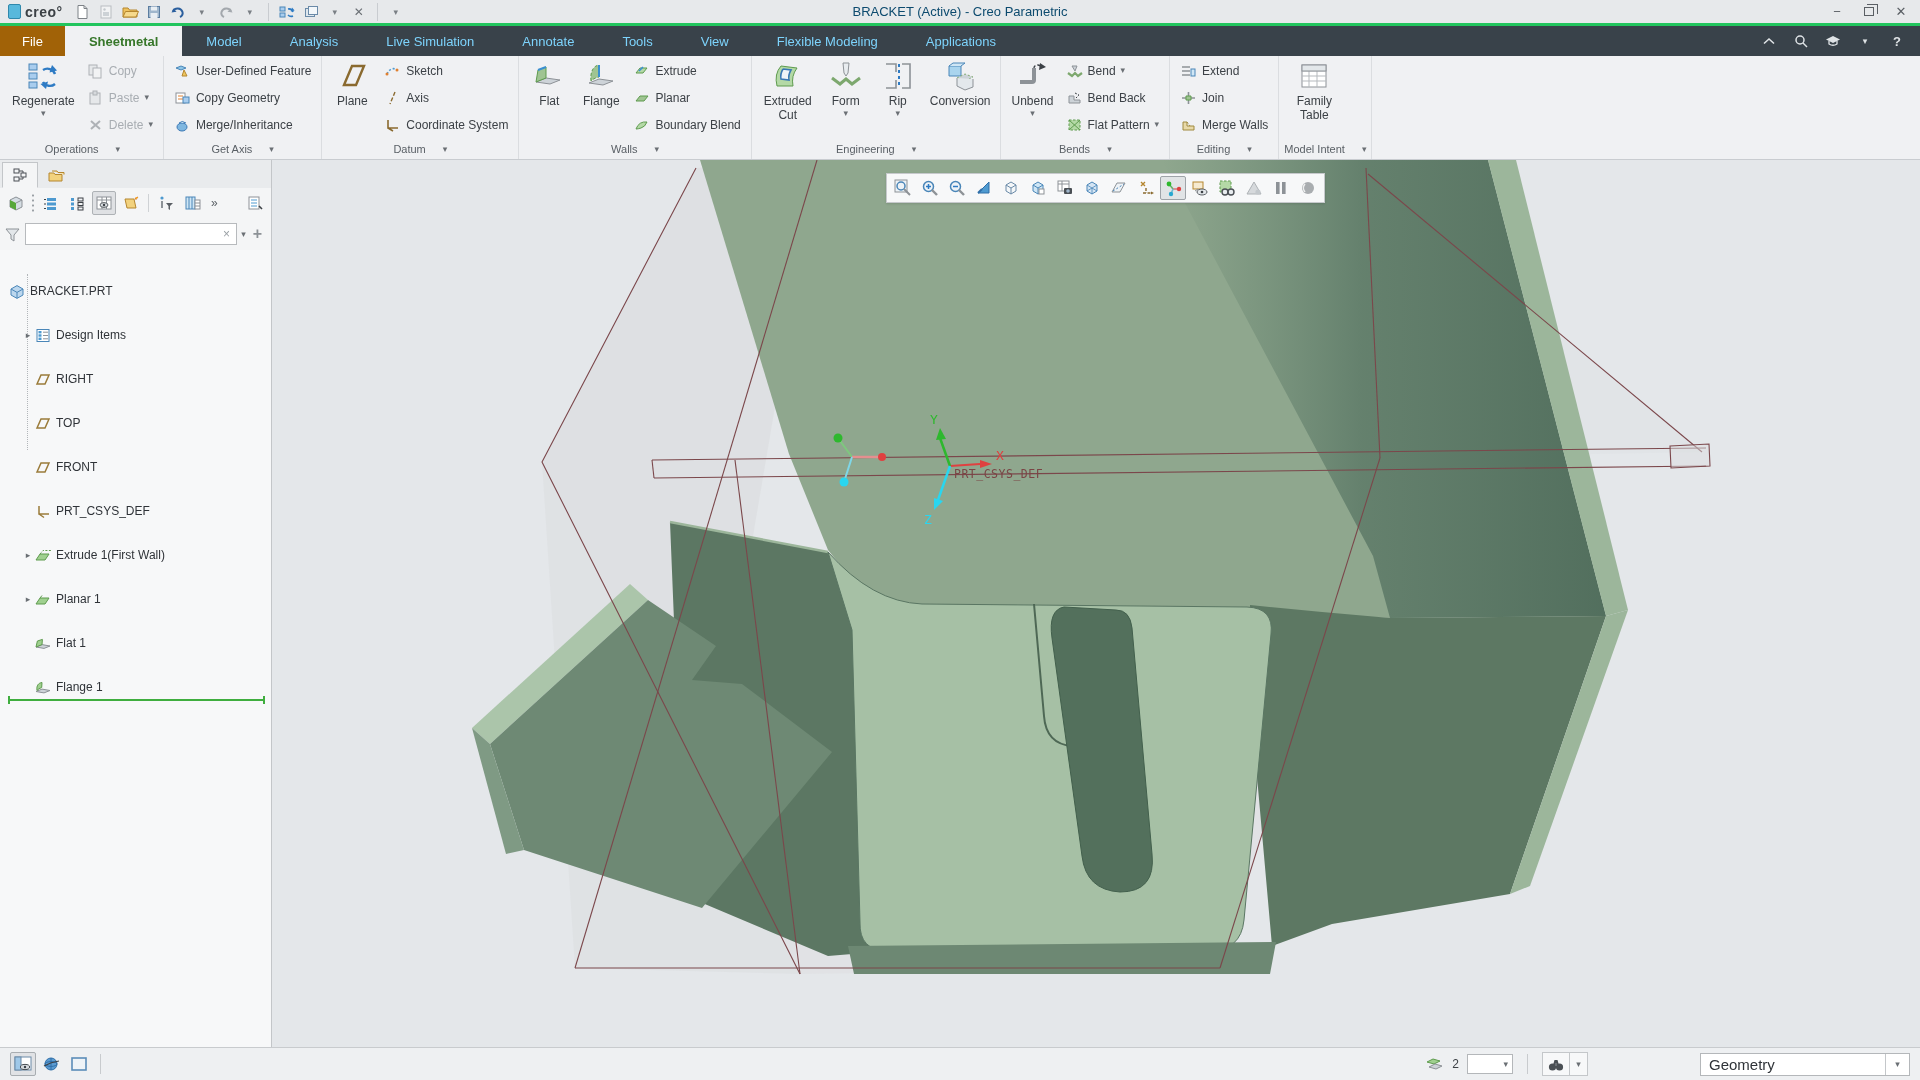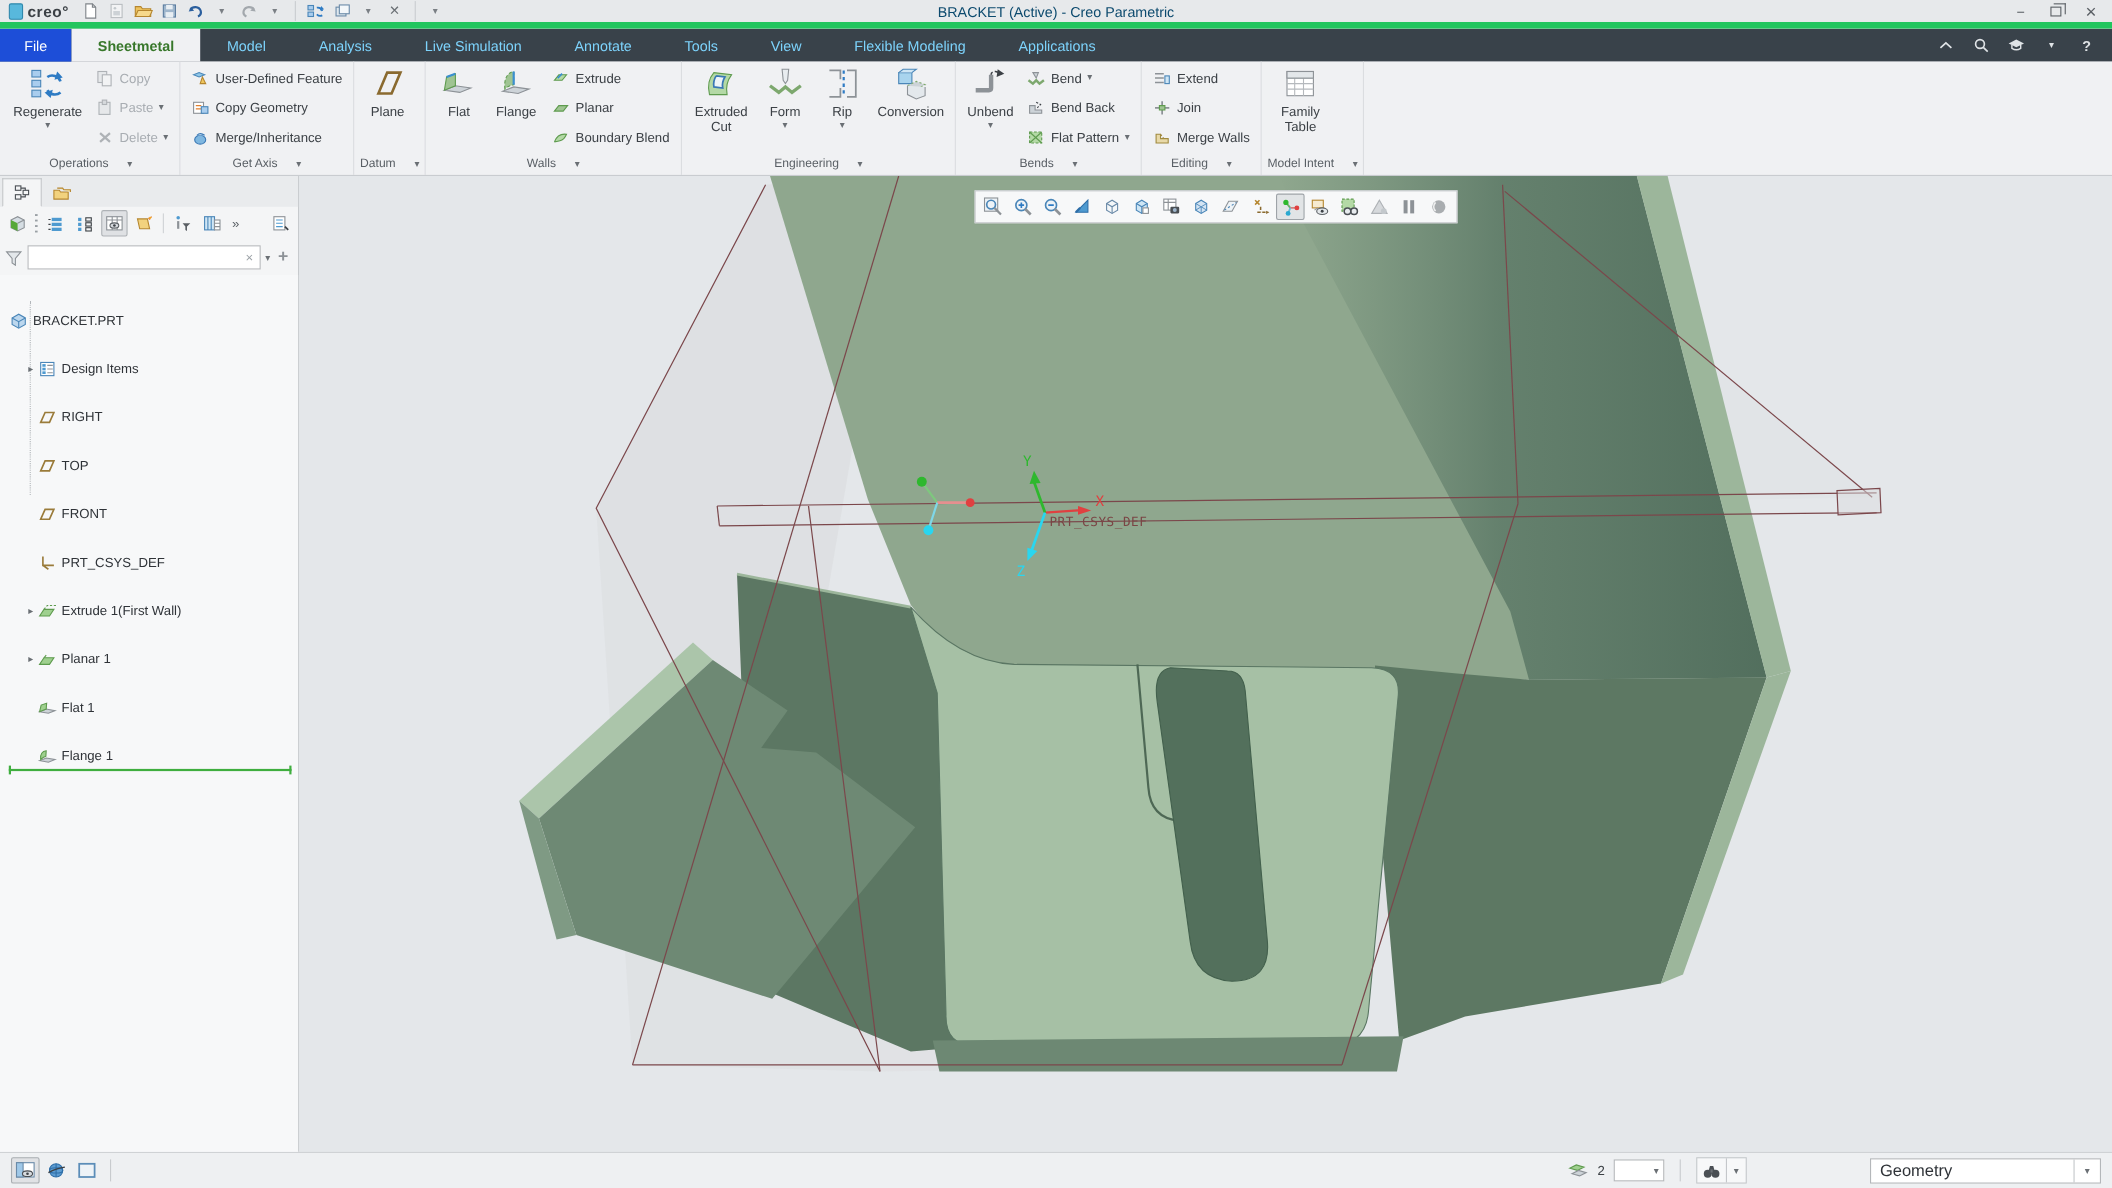--- a/index.html
+++ b/index.html
@@ -1,37 +1,37 @@
 <!DOCTYPE html>
 <html><head>
 <meta charset="utf-8">
 <style>
   * { box-sizing: border-box; margin: 0; padding: 0; }
   html,body { width:1920px; height:1080px; overflow:hidden; font-family:"Liberation Sans", sans-serif; }
   body { background:#e4e7ea; color:#3c4146; }
 
   
-  .titlebar { height:26px; background:#e7e9eb; border-bottom:6px solid #22c55e; display:flex; align-items:center; position:relative; padding:0 4px; }
+  .titlebar { height:26px; background:#e7e9eb; border-bottom:3px solid #22c55e; display:flex; align-items:center; position:relative; padding:0 4px; }
   .logo { display:flex; align-items:center; gap:4px; padding:0 8px 0 4px; }
   .logo-mark { width:13px; height:15px; background:#58b8dc; border:1px solid #2f88ac; border-radius:2px; }
   .logo-text { font-size:14px; font-weight:bold; color:#3b4045; letter-spacing:.5px; }
   .qat { display:flex; align-items:center; gap:2px; }
   .qbtn { height:22px; min-width:22px; display:flex; align-items:center; justify-content:center; border-radius:2px; padding:0 2px; }
   .qdrop { font-size:9px; color:#7a7f84; padding:0 1px; }
   .qsep { width:1px; height:18px; background:#c9ccd0; margin:0 5px; }
   .title-text { position:absolute; left:0; right:0; text-align:center; font-size:13px; color:#0c4a6e; pointer-events:none; }
   .wctrl { margin-left:auto; display:flex; align-items:center; gap:2px; z-index:2; }
   .wbtn { width:30px; height:22px; display:flex; align-items:center; justify-content:center; color:#5a5f64; font-size:13px; }
   .restore-glyph { width:10px; height:9px; border:1px solid #5a5f64; position:relative; background:#e7e9eb; }
   .restore-glyph:before { content:""; position:absolute; left:2px; top:-4px; width:10px; height:9px; border:1px solid #5a5f64; border-bottom:none; border-left:none; }
 
   
   .tabbar { height:30px; background:#39424a; display:flex; align-items:stretch; }
   .tab { display:flex; align-items:center; padding:0 24px; font-size:13px; color:#7dd3fc; cursor:default; }
-  .tab-file { background:#1d4ed8; color:#fff; padding:0 22px; }
+  .tab-file { background:#a16207; color:#fff; padding:0 22px; }
   .tab-active { background:#f0f1f3; color:#37772a; font-weight:bold; }
   .tabbar-right { margin-left:auto; display:flex; align-items:center; gap:14px; padding-right:14px; color:#dfe3e6; }
   .tabicon { width:18px; height:18px; display:flex; align-items:center; justify-content:center; font-size:13px; color:#dfe3e6; }
 
   
   .ribbon { height:104px; background:#f0f1f3; border-bottom:1px solid #c9ccd0; display:flex; align-items:stretch; padding-left:2px; }
   .rgroup { display:flex; flex-direction:column; border-right:1px solid #dbdde0; padding:1px 5px 0 5px; }
   .rbody { flex:1; display:flex; align-items:flex-start; gap:2px; }
   .rcol { display:flex; flex-direction:column; }
   .sbtn { height:27px; display:flex; align-items:center; gap:5px; padding:0 5px; font-size:12px; white-space:nowrap; border-radius:2px; }
@@ -289,20 +289,42 @@
   </div>
 
   <div class="rgroup">
     <div class="rbody">
       <div class="bigbtn">
         <svg class="i32" viewBox="0 0 34 32">
             <path d="M9 25 L17 6 L29 6 L21 25 Z" fill="none" stroke="#8a6a2f" stroke-width="2.4"></path>
           </svg>
         <span class="blabel">Plane</span>
       </div>
+      <div class="rcol">
+        <div class="sbtn">
+          <svg class="i16" viewBox="0 0 17 16">
+              <path d="M3 11 q4 -8 10 -4" fill="none" stroke="#4e9ad0" stroke-width="1.6" stroke-dasharray="2 2"></path>
+              <circle cx="3" cy="11" r="1.5" fill="#e08030"></circle>
+              <circle cx="13" cy="7" r="1.5" fill="#e08030"></circle>
+            </svg>
+          <span>Sketch</span>
+        </div>
+        <div class="sbtn">
+          <svg class="i16" viewBox="0 0 17 16">
+              <path d="M11 2 L6 14" stroke="#8a6a2f" stroke-width="1.4" stroke-dasharray="4 2"></path>
+            </svg>
+          <span>Axis</span>
+        </div>
+        <div class="sbtn">
+          <svg class="i16" viewBox="0 0 17 16">
+              <path d="M4 3 V11 H14 M4 11 L9 14" fill="none" stroke="#8a6a2f" stroke-width="1.6"></path>
+            </svg>
+          <span>Coordinate System</span>
+        </div>
+      </div>
     </div>
     <div class="glabel">
         <span>Datum</span>
         <span class="dropmark">▾</span>
       </div>
   </div>
 
   <div class="rgroup">
     <div class="rbody">
       <div class="bigbtn">

